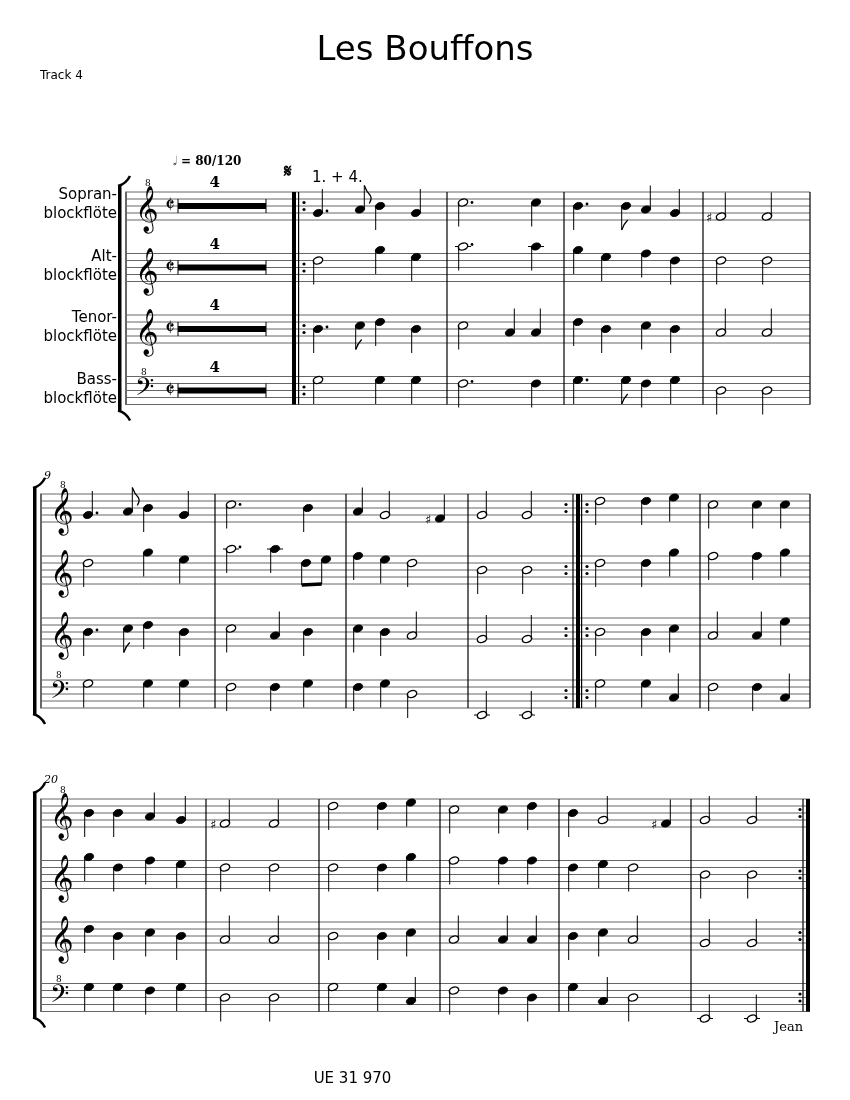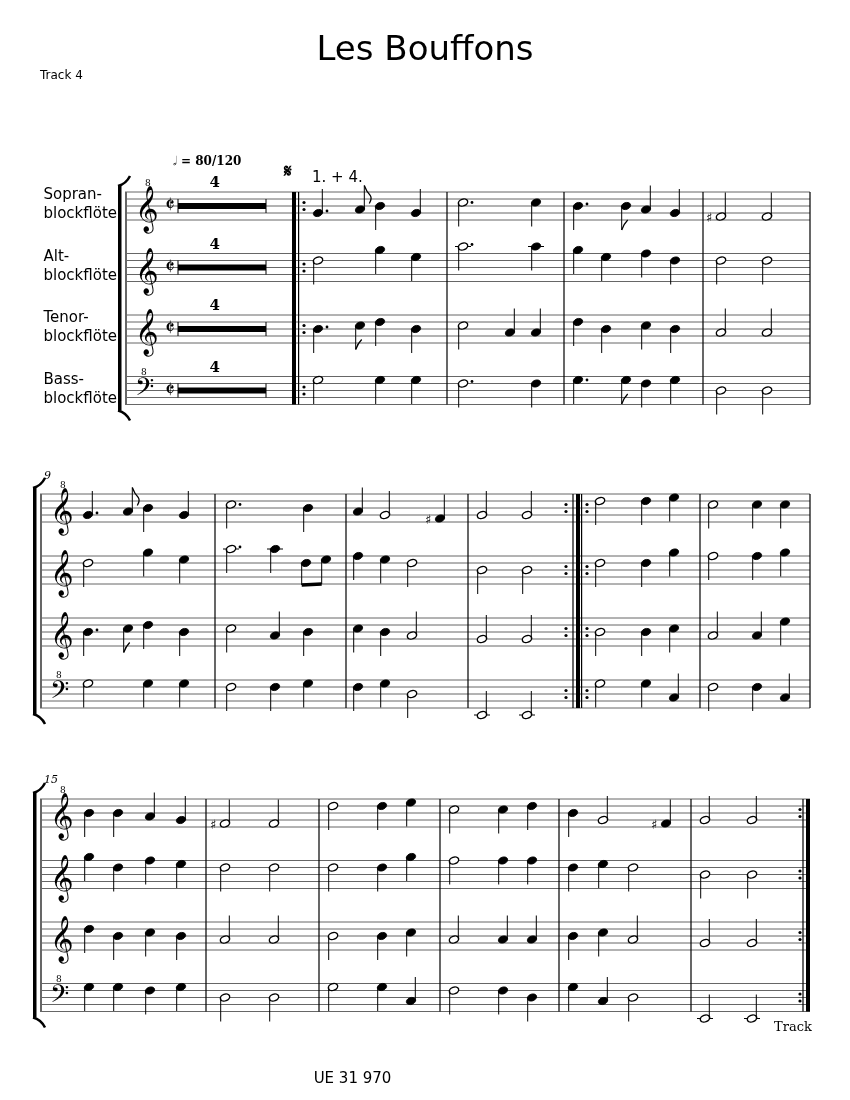--- a/index.html
+++ b/index.html
@@ -3,21 +3,21 @@
 <meta charset="utf-8">
 <style>
   html, body { margin: 0; padding: 0; background: #ffffff; }
   body { width: 850px; height: 1100px; position: relative; overflow: hidden;
          font-family: "DejaVu Sans", sans-serif; color: #000; }
   .abs { position: absolute; }
   .title { left: 0; width: 850px; top: 28px; text-align: center; font-size: 34px; }
   .tracks { left: 40px; top: 65px; font-size: 12px; line-height: 20.5px; }
   .credits { right: 40px; top: 106px; font-size: 16px; line-height: 20.5px; text-align: right; }
   .footer { left: 0; width: 705px; top: 1069px; text-align: center; font-size: 15px; }
-  .inst { right: 733px; font-size: 15px; line-height: 19px; text-align: left; }
+  .inst { right: 733px; font-size: 15px; line-height: 19px; text-align: right; }
   svg { position: absolute; left: 0; top: 0; }
   .serif { font-family: "DejaVu Serif", serif; }
 </style>
 </head>
 <body>
 
 <div class="abs title">Les Bouffons</div>
 <div class="abs tracks">
   <div>Track 4</div>
 </div>
@@ -41,22 +41,22 @@
     <div>blockflöte</div>
 </div>
 
 <div class="abs serif" style="left:173px;top:154px;font-size:12px;font-weight:bold;">
   <span style="font-weight:normal;">𝅗𝅥</span>
   <span>= 80/120</span>
 </div>
 <div class="abs serif" style="left:284px;top:160px;font-size:18px;font-weight:bold;">𝄋</div>
 <div class="abs" style="left:312px;top:168px;font-size:15px;text-align:right;">1. + 4.</div>
 <div class="abs serif" style="left:44px;top:469px;font-size:11px;font-style:italic;">9</div>
-<div class="abs serif" style="left:44px;top:773px;font-size:11px;font-style:italic;">15</div>
-<div class="abs serif" style="left:774px;top:1019px;font-size:13px;">Track</div>
+<div class="abs serif" style="left:44px;top:773px;font-size:11px;font-style:italic;">20</div>
+<div class="abs serif" style="left:774px;top:1019px;font-size:13px;">Jean</div>
 <div class="abs footer">UE 31 970</div>
 
 <svg id="score" width="850" height="1100">
     <rect x="118" y="186" width="3.5" height="224.5" fill="#000"></rect>
     <path d="M118,186 q8,-2 12,-10" stroke="#000" stroke-width="2.5" fill="none"></path>
     <path d="M118,410.5 q8,2 12,10" stroke="#000" stroke-width="2.5" fill="none"></path>
     <line x1="126" y1="192" x2="126" y2="404.5" stroke="#000" stroke-width="1.2"></line>
     <line x1="125" y1="192" x2="810" y2="192" stroke="#666" stroke-width="1"></line>
     <line x1="125" y1="199" x2="810" y2="199" stroke="#666" stroke-width="1"></line>
     <line x1="125" y1="206" x2="810" y2="206" stroke="#666" stroke-width="1"></line>

